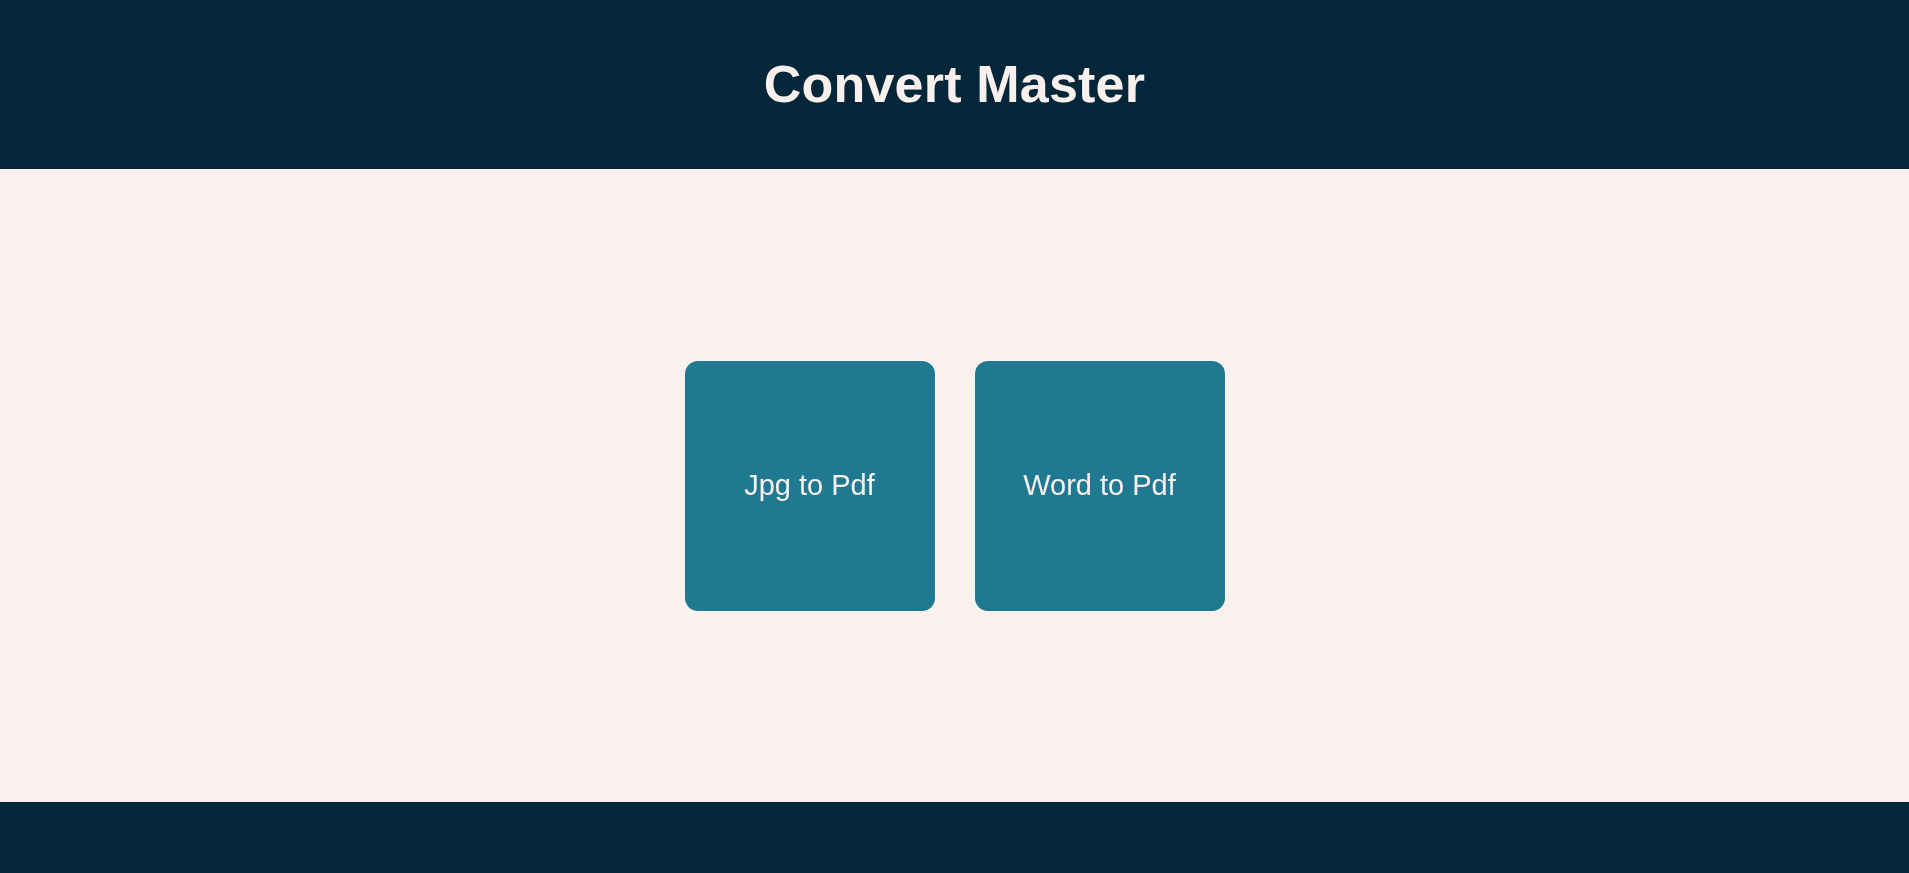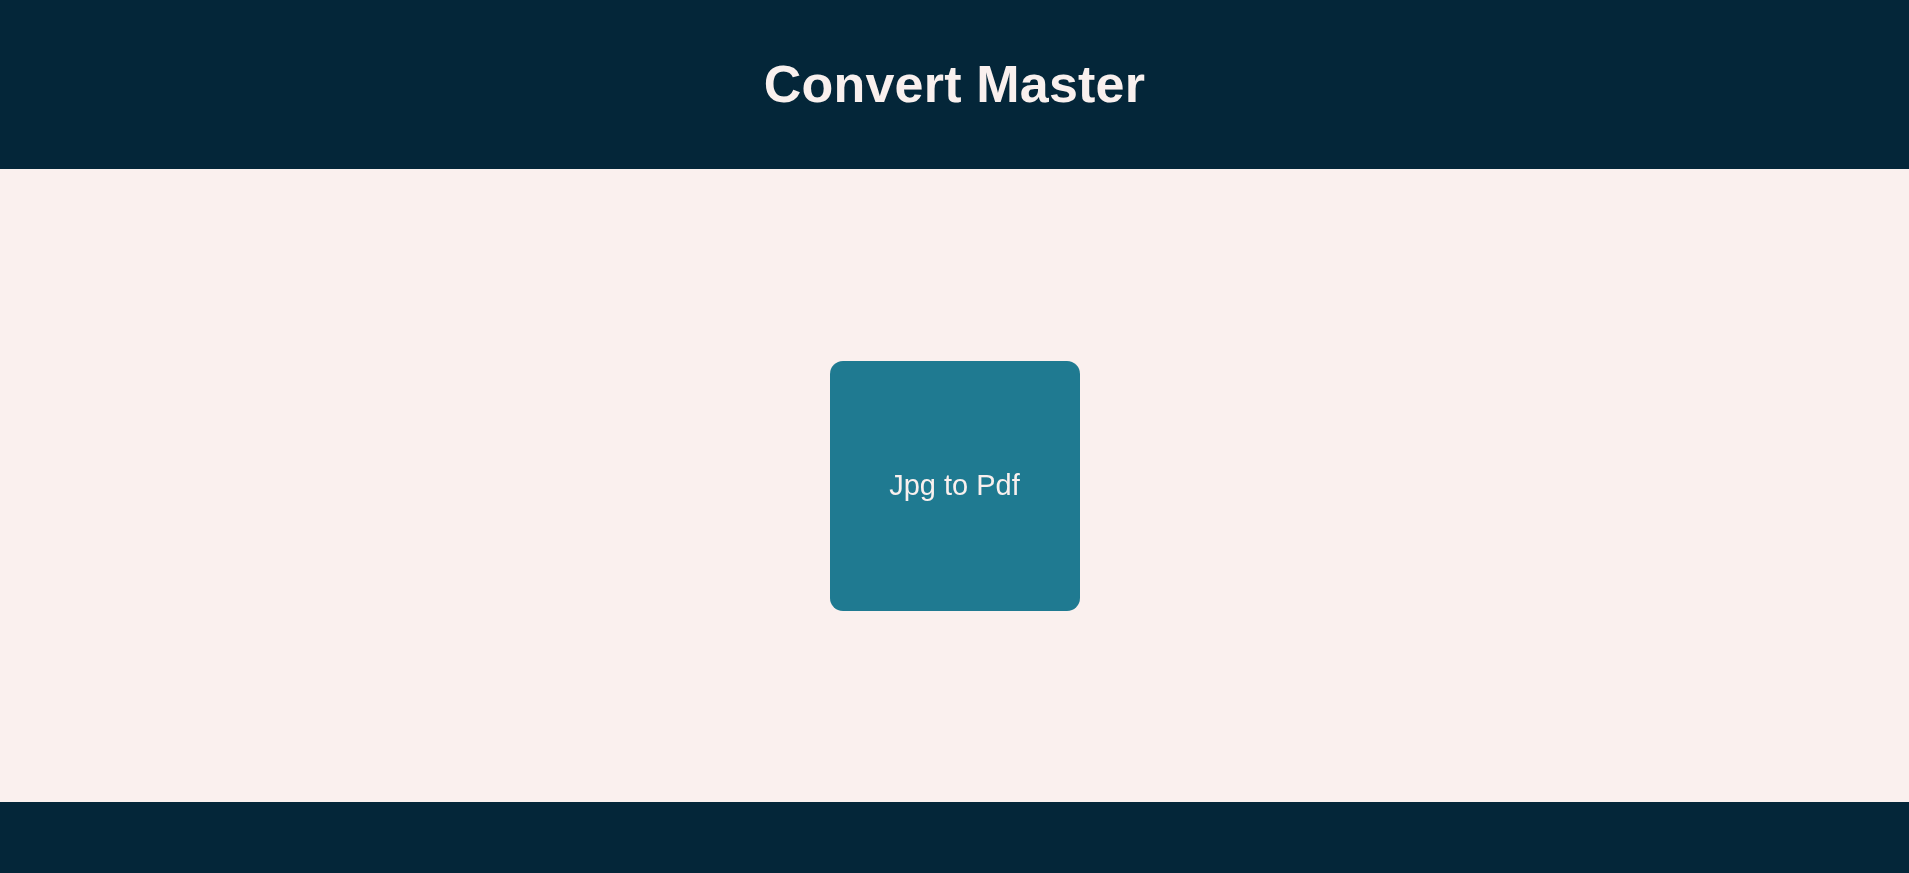--- a/index.html
+++ b/index.html
@@ -109,20 +109,21 @@
 
 <div class="app-shell">
 
   <header class="site-header">
     <h1 class="site-title">Convert Master</h1>
   </header>
 
   <main class="main-area">
     <div class="converter-grid">
       <button class="converter-button">Jpg to Pdf</button>
+      <button class="converter-button">Word to Pdf</button>
     </div>
   </main>
 
   <footer class="site-footer">
     <span class="footer-text"></span>
   </footer>
 
 </div>
 
 </body></html>

